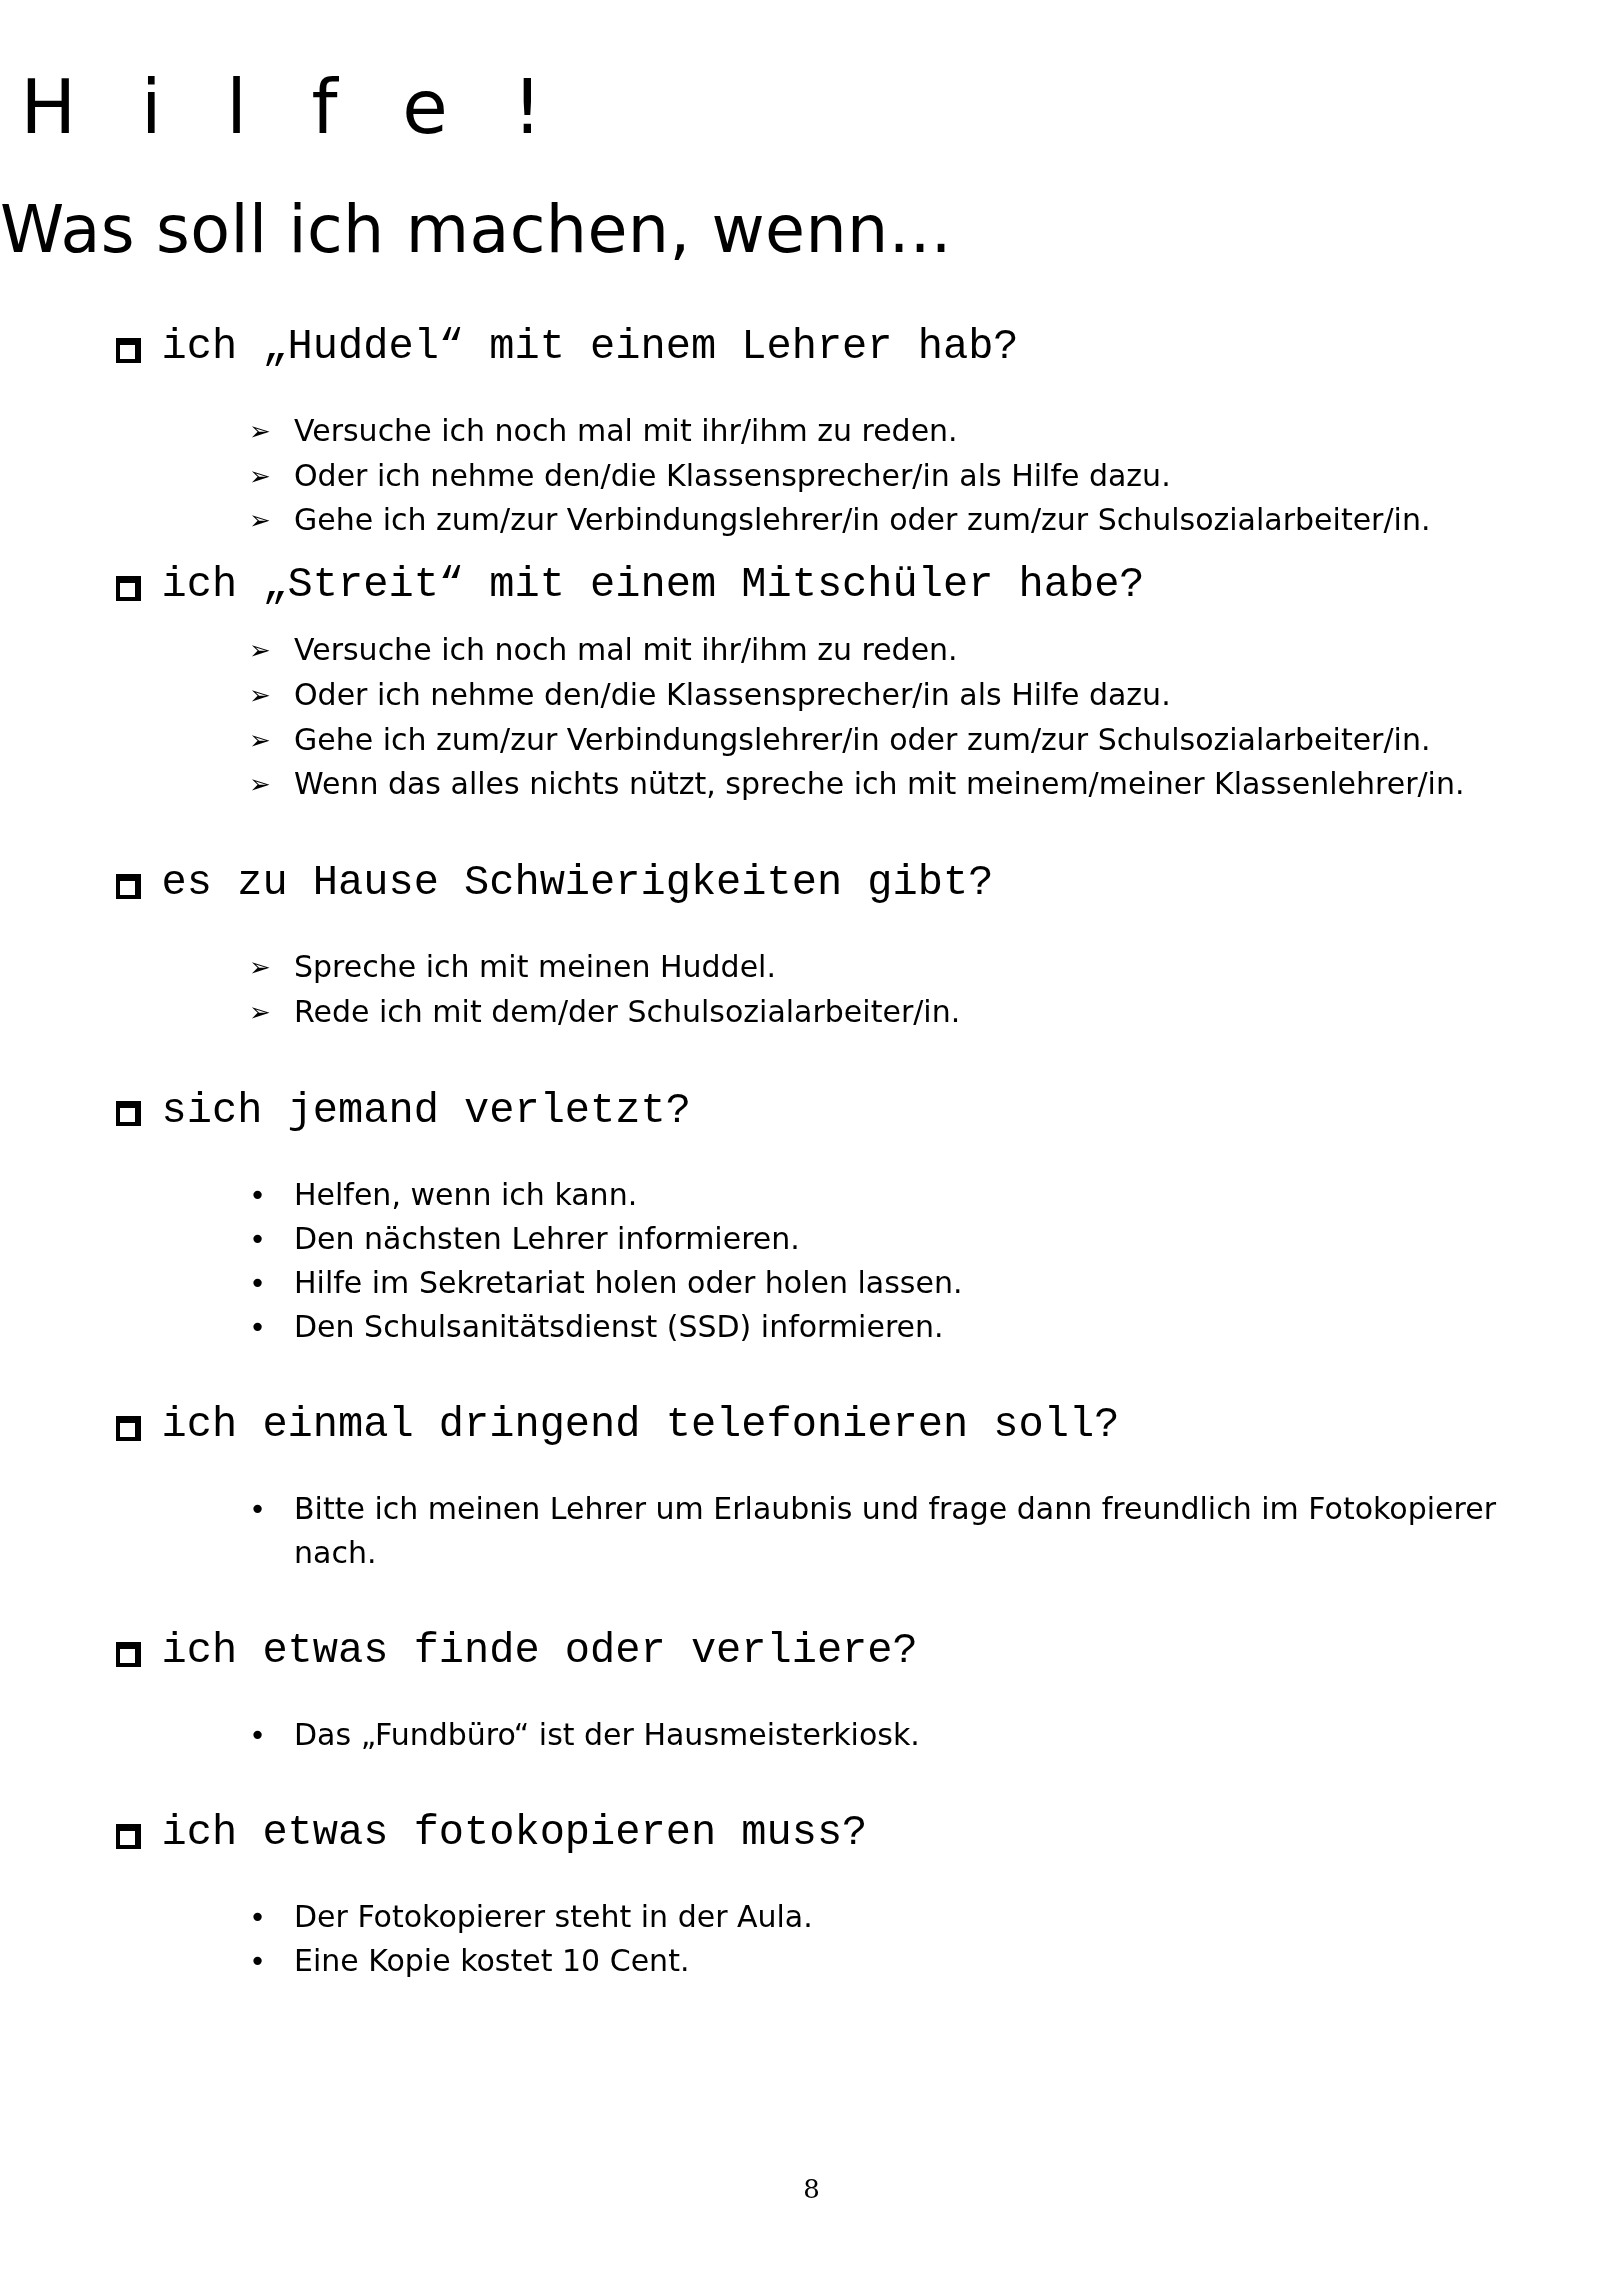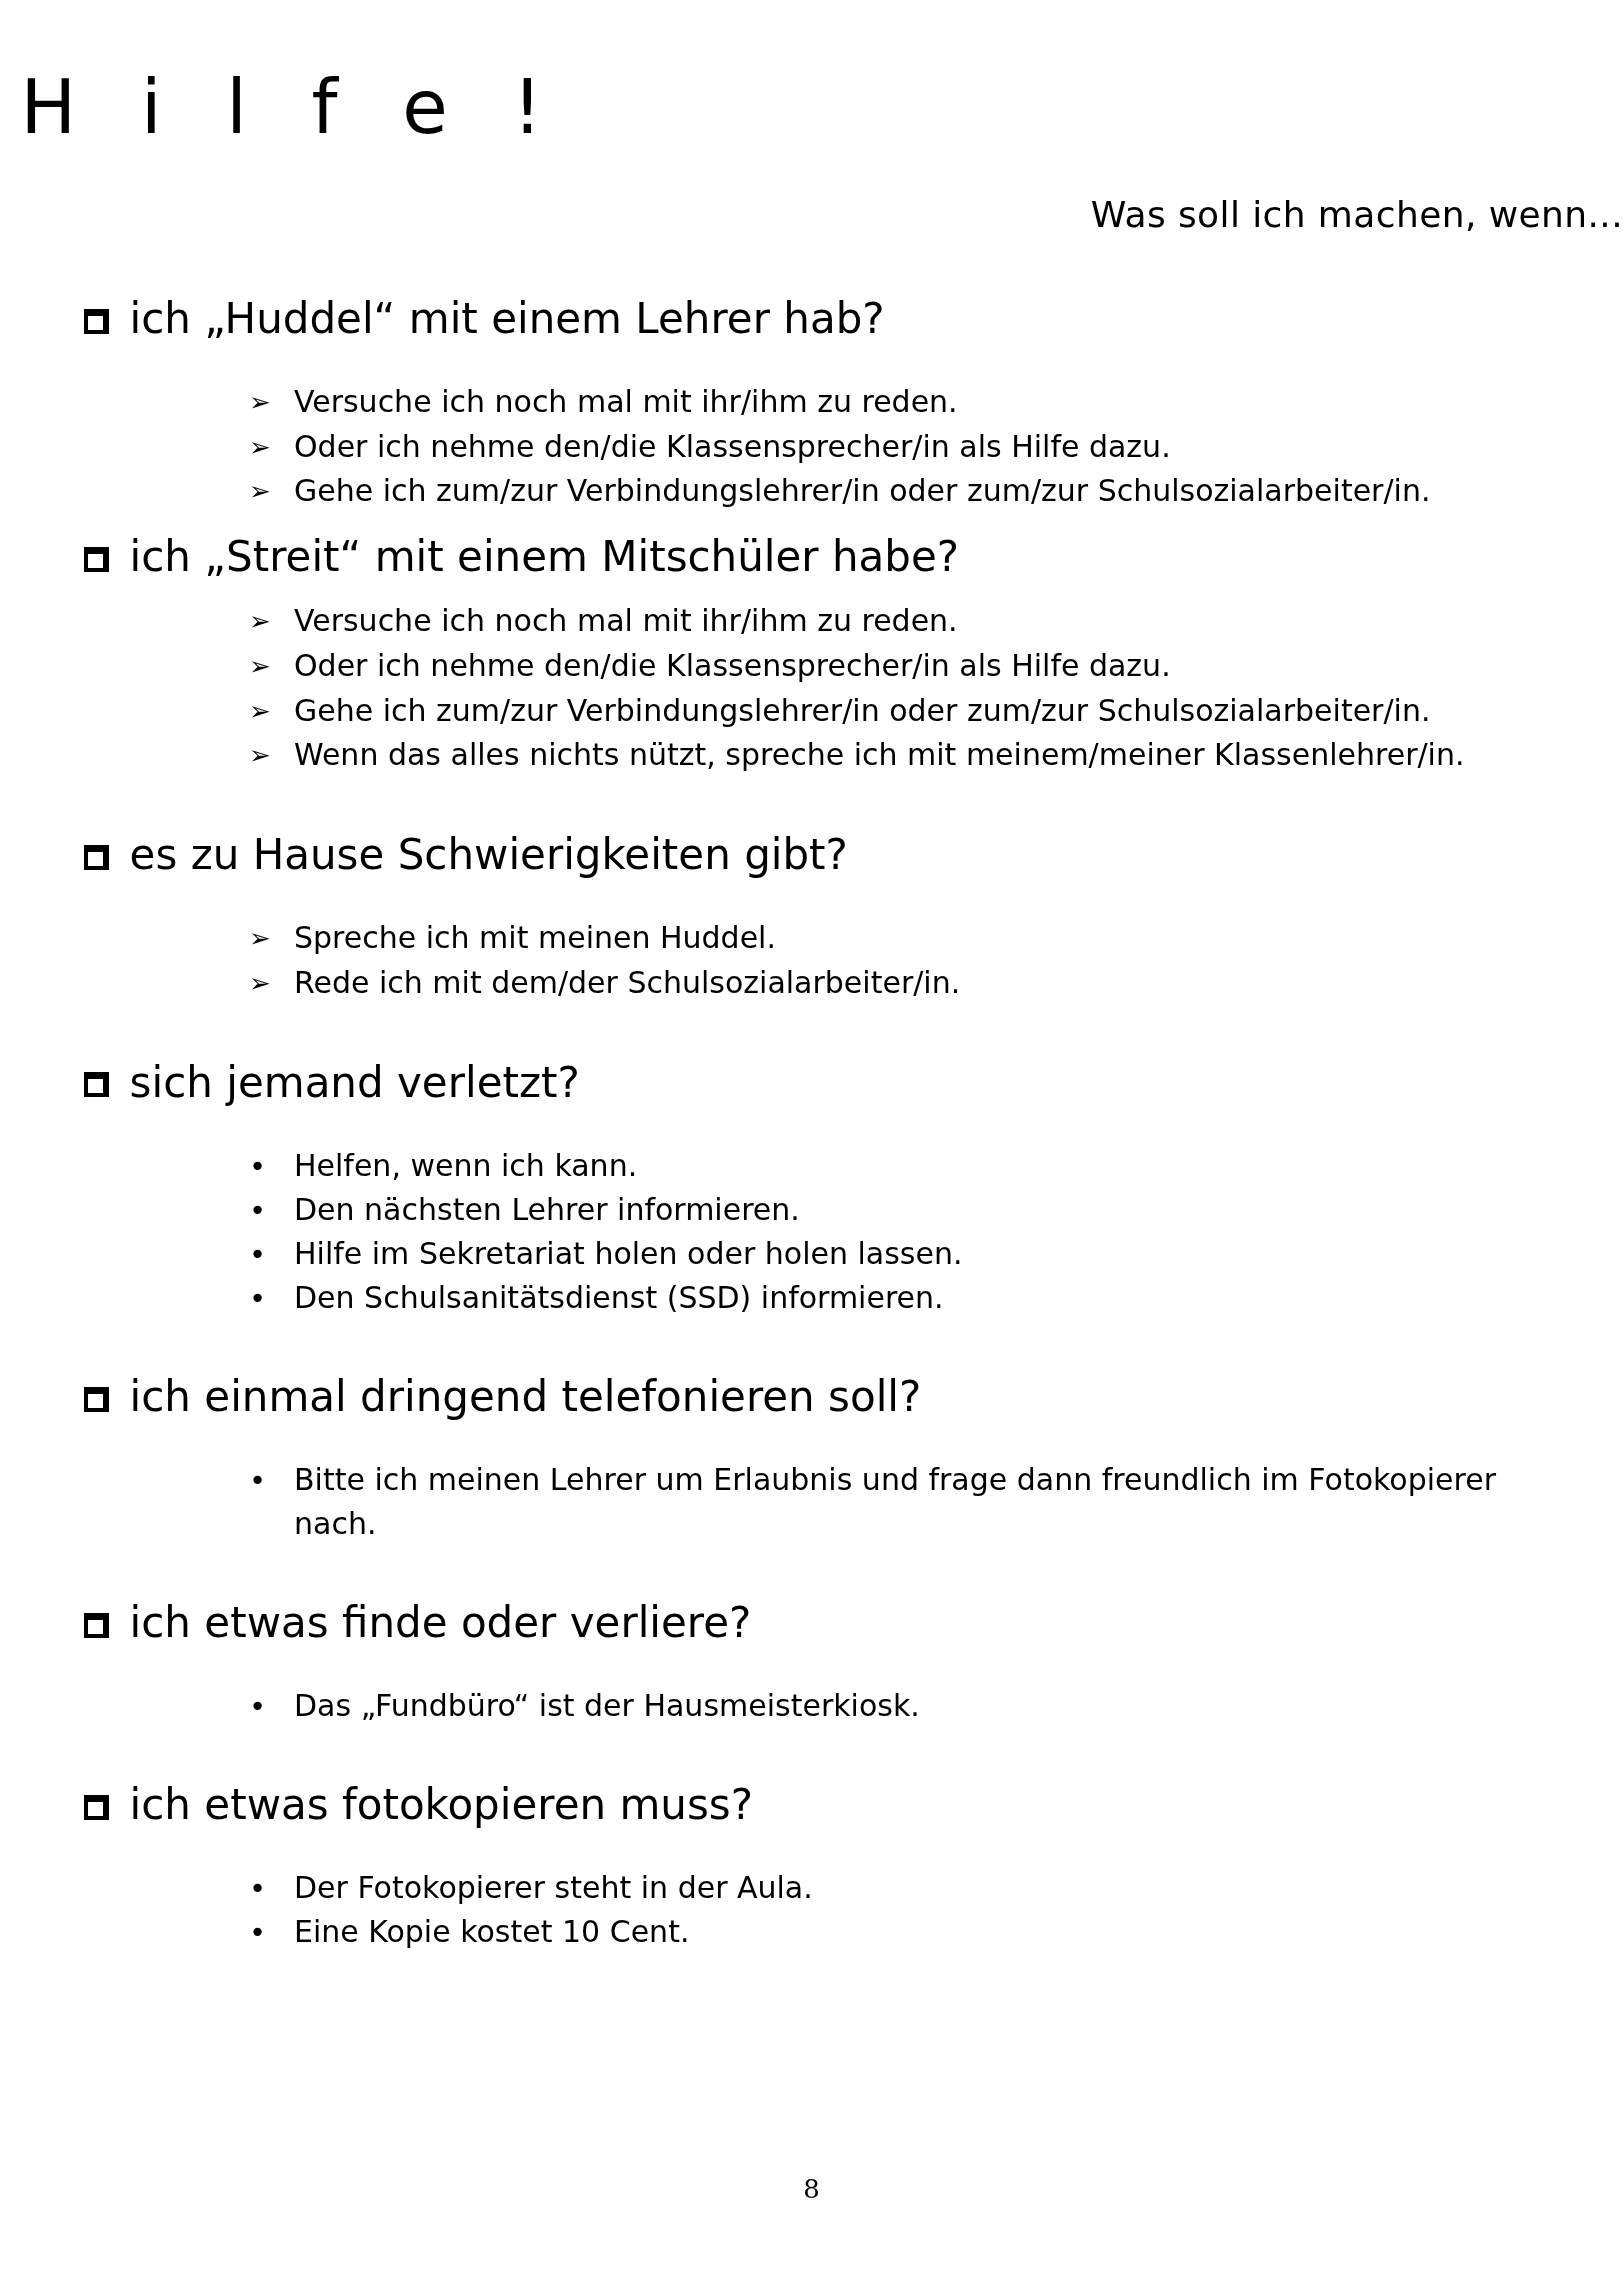--- a/index.html
+++ b/index.html
@@ -26,22 +26,22 @@
     text-align: left;
     font-size: 74px;
     line-height: 1.0;
     letter-spacing: 20.6px;
     font-weight: 400;
     margin: 0;
     padding-top: 70px;
     text-indent: 20.6px;
   }
   .doc-subtitle {
-    text-align: right;
-    font-size: 36px;
+    text-align: left;
+    font-size: 65px;
     line-height: 1.0;
     font-weight: 400;
     margin: 0;
     padding-top: 53px;
     letter-spacing: 0.4px;
   }
 
   
   .content {
     padding-top: 62px;
@@ -50,22 +50,23 @@
   .section {
     margin: 0;
   }
 
   
   .q-heading {
     display: flex;
     align-items: flex-start;
     font-size: 42px;
     line-height: 1.12;
-    padding-left: 84px;
-    margin: 0;
+    padding-left: 116px;
+    margin: 0;
+    font-family: Liberation Mono, monospace;
   }
   .q-heading .cb {
     flex: 0 0 auto;
     width: 25px;
     height: 25px;
     margin-top: 13.7px;
     margin-right: 20.6px;
     background: #ffffff;
     border: 4.3px solid #000000;
     border-top-width: 7.7px;

